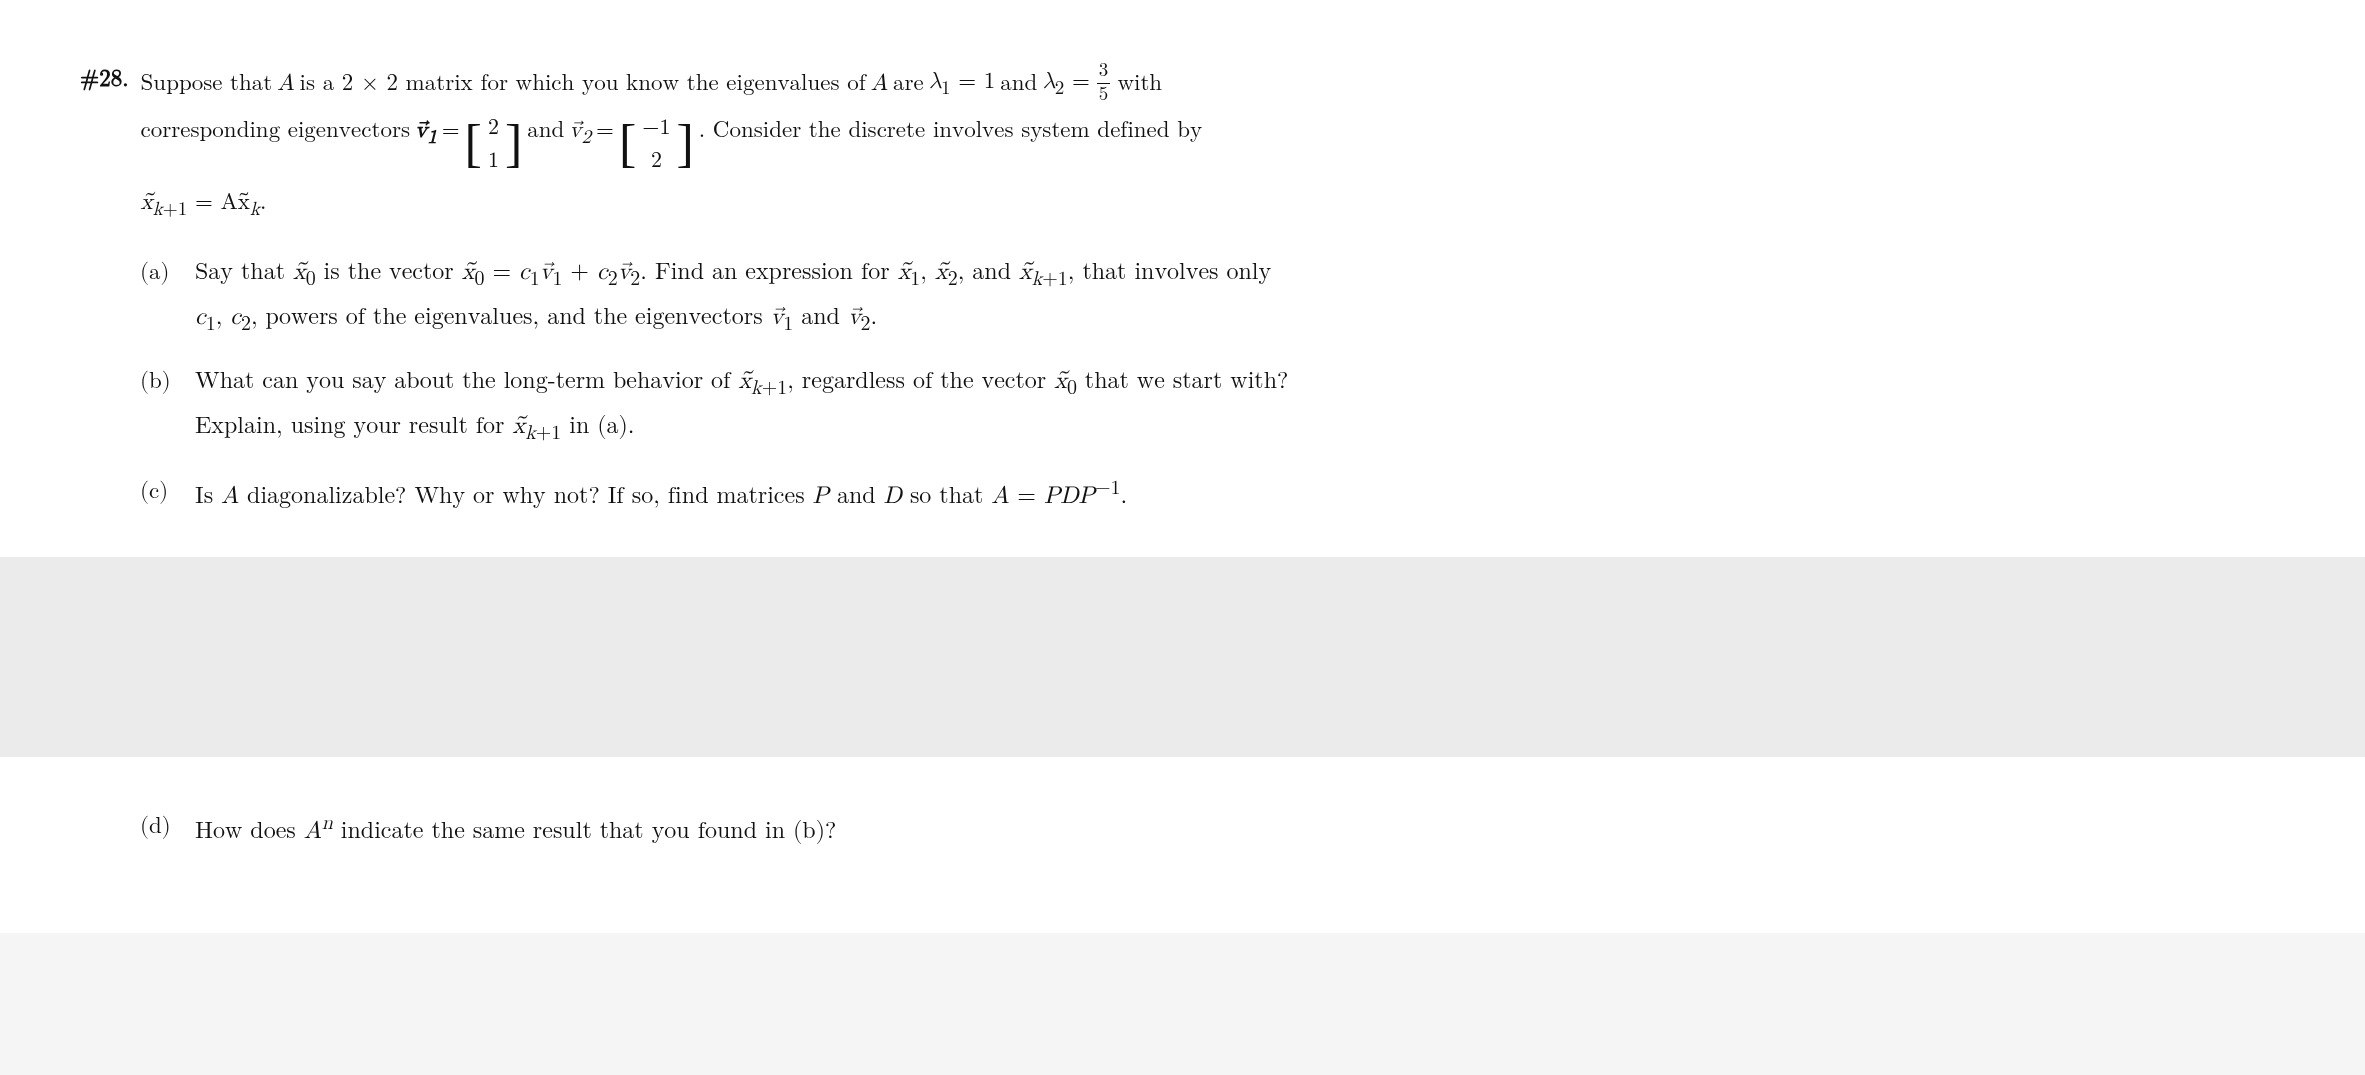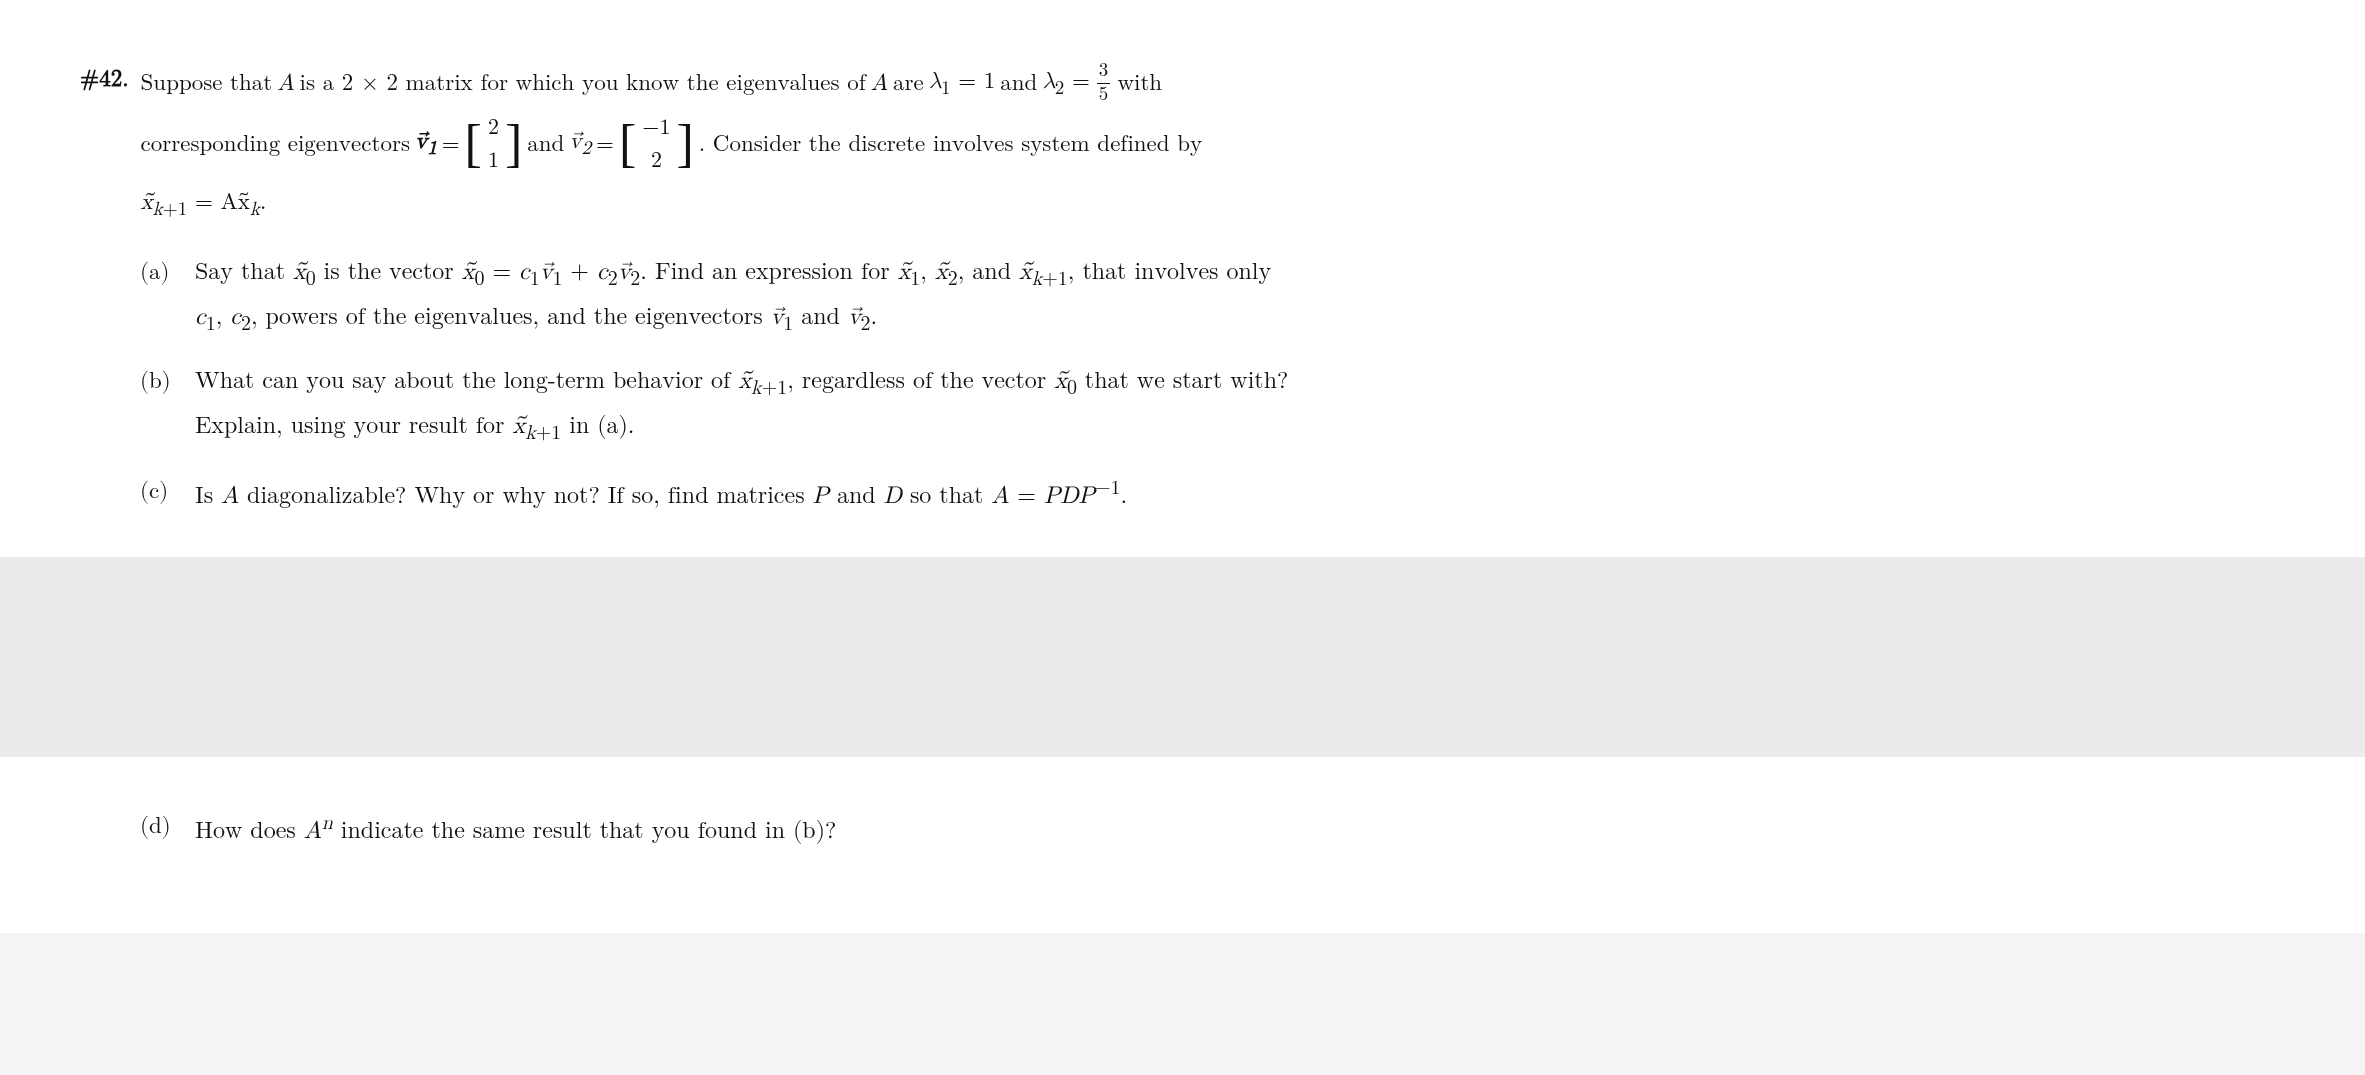--- a/index.html
+++ b/index.html
@@ -104,40 +104,40 @@
       line-height: 1.65;
     }
 
   </style>
 </head>
 <body>
 
 <div class="page">
 
   <div style="display: flex; align-items: flex-start; line-height: 1.65;">
-    <span style="font-size:23px; font-weight:bold; margin-right:12px; white-space:nowrap;">#42.</span>
+    <span style="font-size:23px; font-weight:bold; margin-right:12px; white-space:nowrap;">#28.</span>
     <div style="font-size:23px; line-height:1.65; flex:1;">
 
       <div style="display:flex; align-items:center; flex-wrap:wrap; gap:5px;">
         <span>Suppose that</span>
         <span style="font-style:italic;">A</span>
         <span>is a 2 × 2 matrix for which you know the eigenvalues of</span>
         <span style="font-style:italic;">A</span>
         <span>are</span>
         <span><span style="font-style:italic;">λ</span><sub>1</sub> = 1</span>
         <span>and</span>
         <span><span style="font-style:italic;">λ</span><sub>2</sub> =</span>
         <span class="fraction">
           <span class="fraction-num">3</span>
           <span class="fraction-den">5</span>
         </span>
         <span>with</span>
       </div>
 
-      <div style="display:flex; align-items:center; flex-wrap:wrap; gap:5px; margin-top:4px; margin-left: 0px;">
+      <div style="display:flex; align-items:flex-start; flex-wrap:wrap; gap:5px; margin-top:4px; margin-left: 0px;">
         <span>corresponding eigenvectors</span>
         <span style="font-style:italic; position:relative; display:inline-block;font-weight:bold;">
           <span style="font-style:italic;">v⃗</span><sub>1</sub>
         </span>
         <span>=</span>
 
         <span class="matrix-bracket-wrap">
           <span class="bracket-left">[</span>
           <span class="matrix-entries">
             <span class="matrix-entry">2</span>

